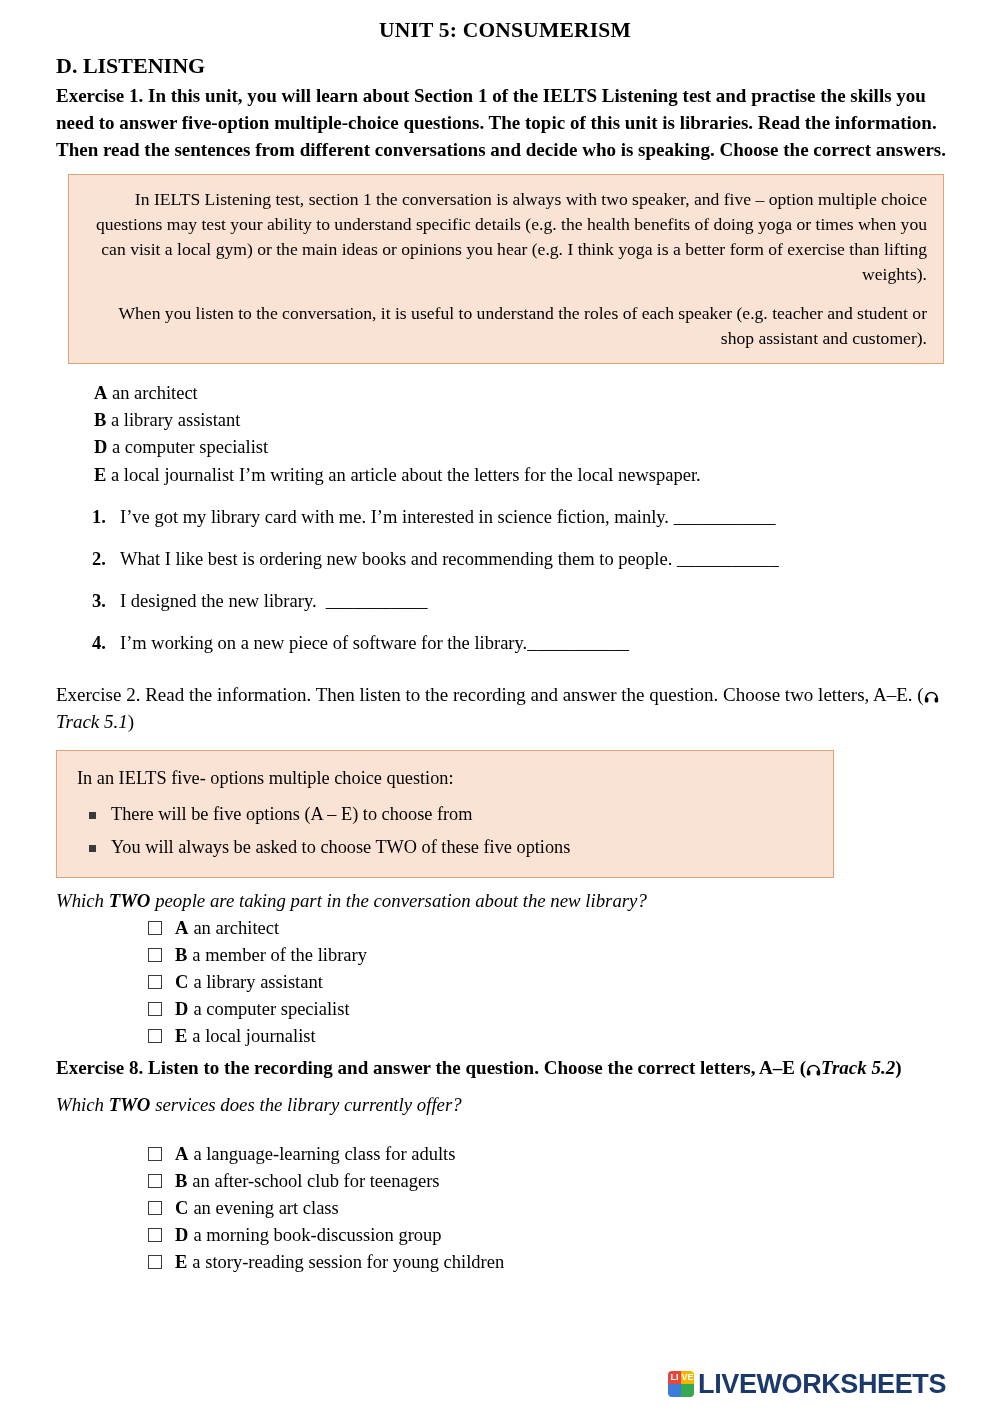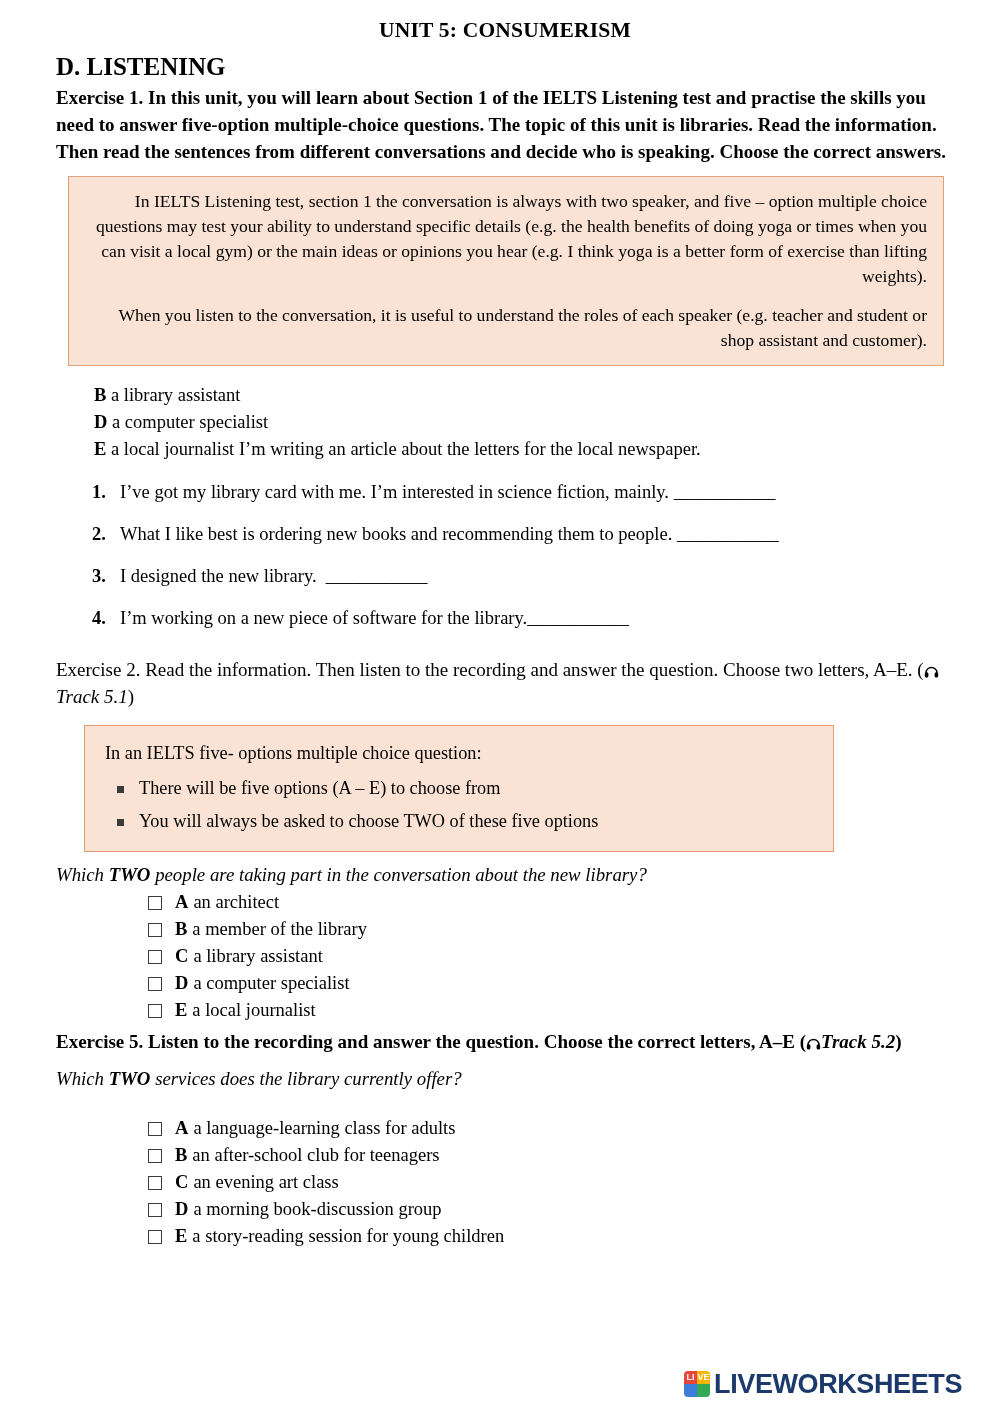--- a/index.html
+++ b/index.html
@@ -20,21 +20,21 @@
   }
   .doc-title {
     text-align: center;
     font-weight: bold;
     font-size: 21.5px;
     letter-spacing: 0.2px;
     margin: 4px 0 10px 0;
   }
   .section-head {
     font-weight: bold;
-    font-size: 25px;
+    font-size: 22px;
     margin: 0 0 4px 0;
     font-family: Liberation Serif, serif;
   }
   .para-bold {
     font-weight: bold;
     font-size: 19px;
     line-height: 1.42;
     margin: 0 0 10px 0;
     text-align: left;
   }
@@ -71,21 +71,21 @@
     font-weight: normal;
     font-size: 19px;
     line-height: 1.42;
     margin: 28px 0 6px 0;
   }
   .ex-head .track { font-style: italic; }
   .info-box2 {
     border: 1px solid #e0a07a;
     background: #fae3d4;
     padding: 14px 18px 16px 20px;
-    margin: 14px 120px 10px 28px;
+    margin: 14px 120px 10px 0;
     font-size: 18.3px;
     line-height: 1.45;
   }
   .info-box2 > .ib-lead { margin: 0 0 10px 0; }
   .bullets { margin: 0; padding: 0; list-style: none; }
   .bullets li {
     position: relative;
     padding-left: 34px;
     margin-bottom: 7px;
     line-height: 1.42;
@@ -132,21 +132,21 @@
   }
   .headphone {
     display: inline-block;
     font-style: normal;
     font-weight: normal;
     transform: translateY(1px);
     font-size: 17px;
   }
   .footer-logo {
     position: absolute;
-    right: 18px;
+    right: 34px;
     bottom: 14px;
     display: flex;
     align-items: center;
     height: 30px;
   }
   .logo-badge {
     display: grid;
     grid-template-columns: 1fr 1fr;
     grid-template-rows: 1fr 1fr;
     width: 26px;
@@ -187,20 +187,21 @@
   <div class="section-head">D. LISTENING</div>
 
   <div class="para-bold">Exercise 1. In this unit, you will learn about Section 1 of the IELTS Listening test and practise the skills you need to answer five-option multiple-choice questions. The topic of this unit is libraries. Read the information. Then read the sentences from different conversations and decide who is speaking. Choose the correct answers.</div>
 
   <div class="info-box">
     <p>In IELTS Listening test, section 1 the conversation is always with two speaker, and five – option multiple choice questions may test your ability to understand specific details (e.g. the health benefits of doing yoga or times when you can visit a local gym) or the main ideas or opinions you hear (e.g. I think yoga is a better form of exercise than lifting weights).</p>
     <p>When you listen to the conversation, it is useful to understand the roles of each speaker (e.g. teacher and student or shop assistant and customer).</p>
   </div>
 
   <div class="options-list">
+    <div><span class="ol-letter">A</span> <span>an architect</span></div>
     <div><span class="ol-letter">B</span> <span>a library assistant</span></div>
     <div><span class="ol-letter">D</span> <span>a computer specialist</span></div>
     <div><span class="ol-letter">E</span> <span>a local journalist  I’m writing an article about the letters for the local newspaper.</span></div>
   </div>
 
   <div class="q-list">
     <div class="q-item">
       <span class="q-num">1.</span>
       <span class="q-text"><span>I’ve got my library card with me. I’m interested in science fiction, mainly.</span> <span class="blank">___________</span></span>
     </div>
@@ -259,21 +260,21 @@
       <span>a computer specialist</span>
     </div>
     <div class="choice-row">
       <span class="checkbox"></span>
       <span class="choice-letter">E</span>
       <span>a local journalist</span>
     </div>
   </div>
 
   <div class="ex3-head">
-    <span>Exercise 5. Listen to the recording and answer the question. Choose the correct letters, A–E (</span><span class="headphone">
+    <span>Exercise 8. Listen to the recording and answer the question. Choose the correct letters, A–E (</span><span class="headphone">
       <svg width="15" height="14" viewBox="0 0 15 14" style="vertical-align:-2px">
         <path d="M2 8 A5.5 5.5 0 0 1 13 8" fill="none" stroke="#000" stroke-width="1.4"></path>
         <rect x="0.8" y="7.2" width="3.6" height="5.4" rx="1.6" fill="#000"></rect>
         <rect x="10.6" y="7.2" width="3.6" height="5.4" rx="1.6" fill="#000"></rect>
       </svg></span><i>Track 5.2</i><span>)</span>
   </div>
 
   <div class="question-italic"><span>Which </span><b>TWO</b><span> services does the library currently offer?</span></div>
 
   <div class="choices" style="margin-top:28px;">

